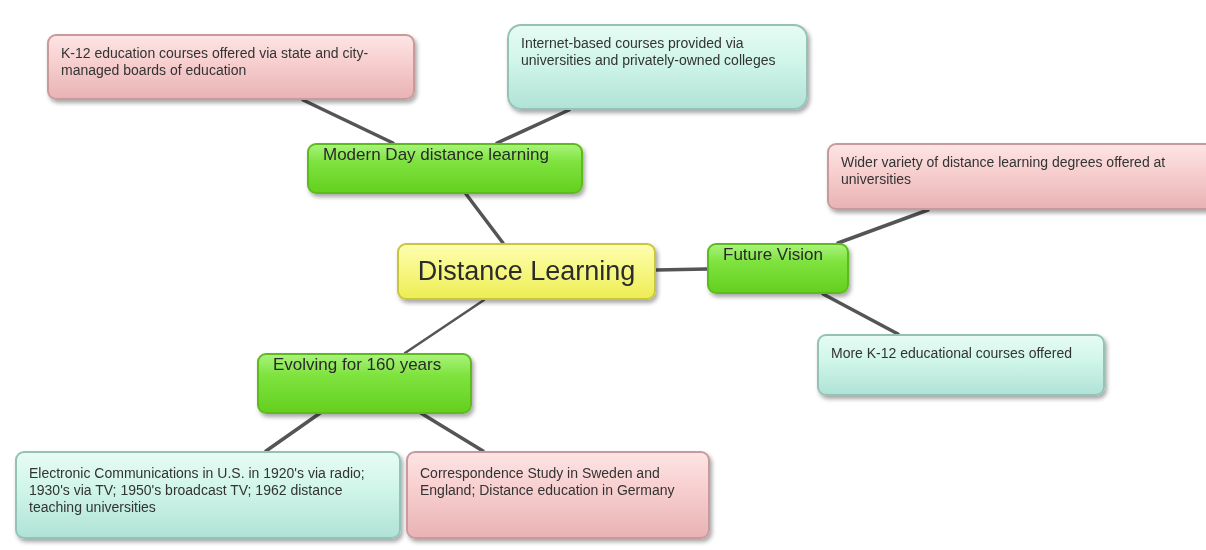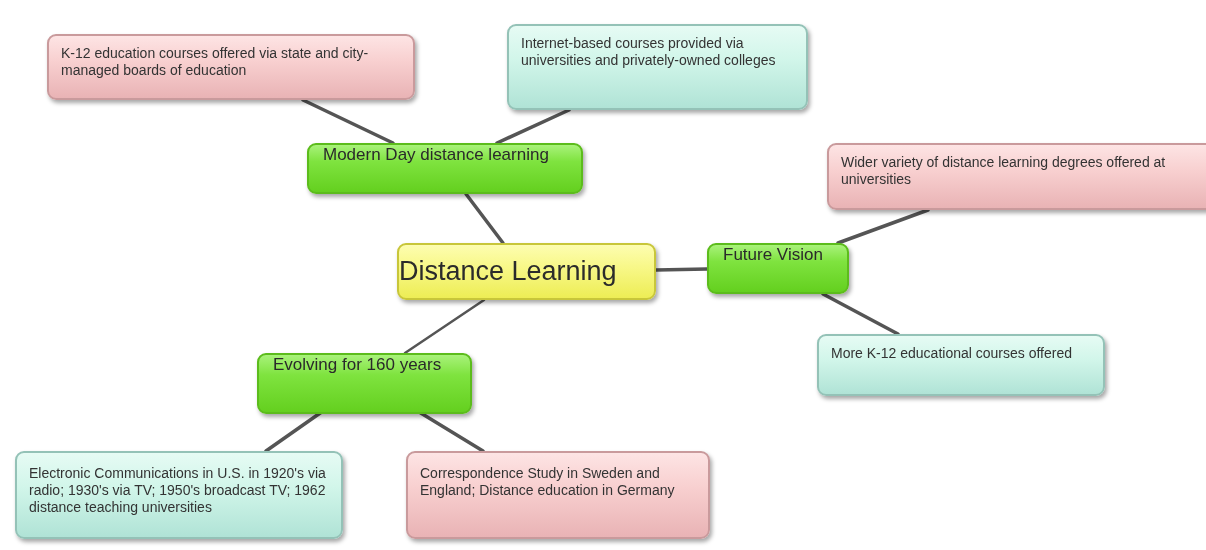--- a/index.html
+++ b/index.html
@@ -2,21 +2,21 @@
 <html><head>
 <meta charset="utf-8">
 <style>
   html, body { margin: 0; padding: 0; background: #ffffff; }
   body { width: 1206px; height: 550px; position: relative; overflow: hidden;
          font-family: "Liberation Sans", "DejaVu Sans", sans-serif; }
   svg.links { position: absolute; left: 0; top: 0; }
   .node { position: absolute; box-sizing: border-box; border-radius: 9px; }
   .central { background: linear-gradient(to bottom, #fdfdb0 0%, #f8f88a 40%, #eded55 100%);
              border: 2px solid #c8c63a; box-shadow: 2px 3px 4px rgba(0,0,0,0.35);
-             display:flex; align-items:center; 
+             display:flex; align-items:center; justify-content:center;
              font-size: 27px; color: #2b2b2b; }
   .green { background: linear-gradient(to bottom, #a8f27a 0%, #7fe33f 35%, #64d01f 100%);
            border: 2px solid #5cbc1c; box-shadow: 2px 3px 4px rgba(0,0,0,0.35);
            display:flex; align-items:flex-start; padding-left: 14px;
            font-size: 17px; color: #2a2a2a; }
   .pink { background: linear-gradient(to bottom, #fde4e4 0%, #f8d0d0 40%, #e9b3b5 100%);
           border: 2px solid #c99a9c; box-shadow: 2px 3px 4px rgba(0,0,0,0.35);
           padding: 9px 12px; font-size: 14px; line-height: 17px; color: #333333; }
   .teal { background: linear-gradient(to bottom, #e6fbf4 0%, #d2f6ea 40%, #b0e3d6 100%);
           border: 2px solid #94c2b7; box-shadow: 2px 3px 4px rgba(0,0,0,0.35);
@@ -42,35 +42,35 @@
 <div class="node central" style="left:397px; top:243px; width:259px; height:57px;">
   <span>Distance Learning</span>
 </div>
 
 <div class="node green" style="left:307px; top:143px; width:276px; height:51px;">
   <span>Modern Day distance learning</span>
 </div>
 <div class="node pink" style="left:47px; top:34px; width:368px; height:66px;">
   <span>K-12 education courses offered via state and city-managed boards of education</span>
 </div>
-<div class="node teal" style="left:507px; top:24px; width:301px; height:86px;">
+<div class="node teal" style="left:507px; top:24px; width:301px; height:86px;border-radius:14px;">
   <span>Internet-based courses provided via universities and privately-owned colleges</span>
 </div>
 
 <div class="node green" style="left:707px; top:243px; width:142px; height:51px;">
   <span>Future Vision</span>
 </div>
 <div class="node pink" style="left:827px; top:143px; width:392px; height:67px;">
   <span>Wider variety of distance learning degrees offered at universities</span>
 </div>
 <div class="node teal" style="left:817px; top:334px; width:288px; height:62px;">
   <span>More K-12 educational courses offered</span>
 </div>
 
 <div class="node green" style="left:257px; top:353px; width:215px; height:61px;">
   <span>Evolving for 160 years</span>
 </div>
-<div class="node teal" style="left:15px; top:451px; width:328px; height:88px; padding-top:12px;">
+<div class="node teal" style="left:15px; top:451px; width:386px; height:88px; padding-top:12px;">
   <span>Electronic Communications in U.S. in 1920's via radio; 1930's via TV; 1950's broadcast TV; 1962 distance teaching universities</span>
 </div>
 <div class="node pink" style="left:406px; top:451px; width:304px; height:88px; padding-top:12px;">
   <span>Correspondence Study in Sweden and England; Distance education in Germany</span>
 </div>
 
 </body></html>

